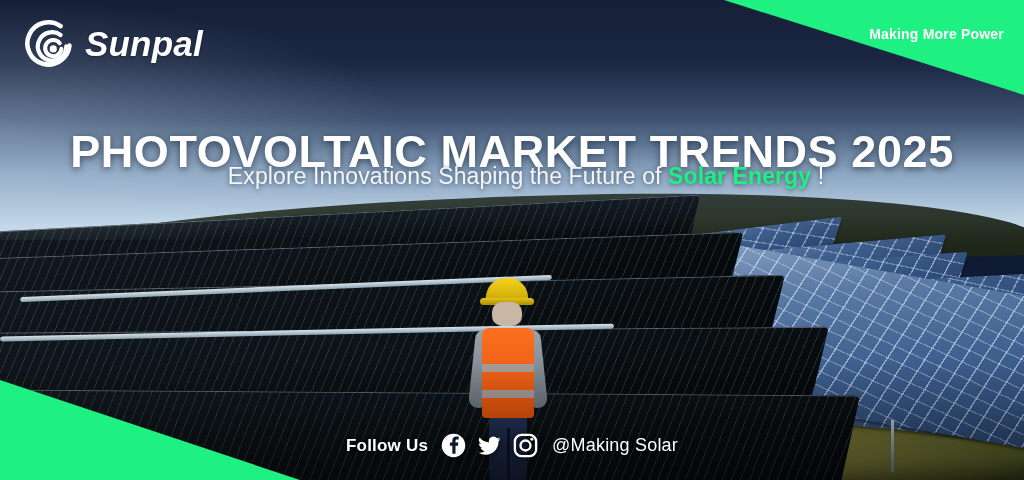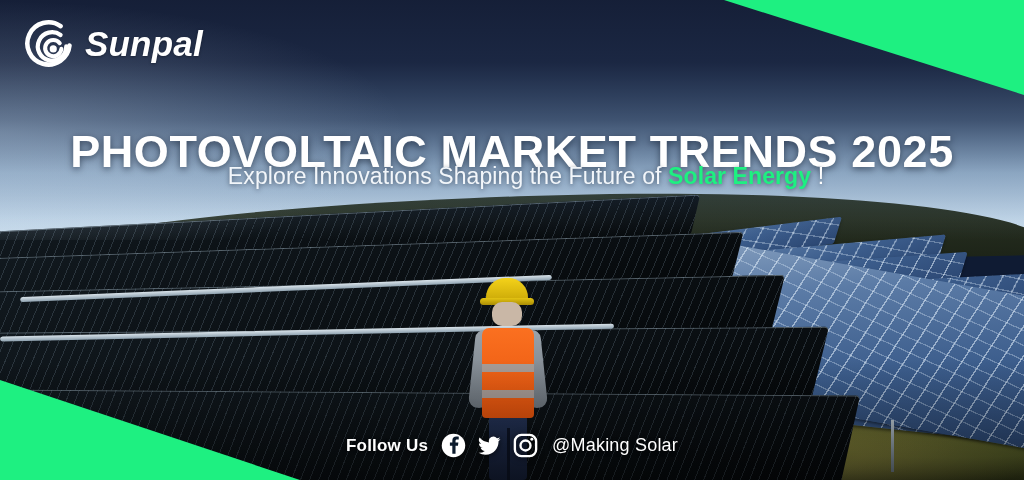--- a/index.html
+++ b/index.html
@@ -220,20 +220,21 @@
       <g fill="none" stroke="#ffffff" stroke-linecap="round">
         <path d="M45 10 A26 26 0 1 0 56 34" stroke-width="5.6"></path>
         <path d="M45 21 A17.5 17.5 0 1 0 52 35" stroke-width="5.2"></path>
         <path d="M44 31 A10 10 0 1 0 46 38" stroke-width="5"></path>
       </g>
       <circle cx="36" cy="38" r="4.4" fill="#ffffff"></circle>
     </svg>
     <span class="logo-word">Sunpal</span>
   </div>
 
+  <div class="tagline">Making More Power</div>
 
   <h1 class="title">PHOTOVOLTAIC MARKET TRENDS 2025</h1>
 
   <div class="subtitle">
     <span>Explore Innovations Shaping the Future of</span>
     <span class="hl">Solar Energy</span>
     <span class="bang">!</span>
   </div>
 
   <div class="social">

